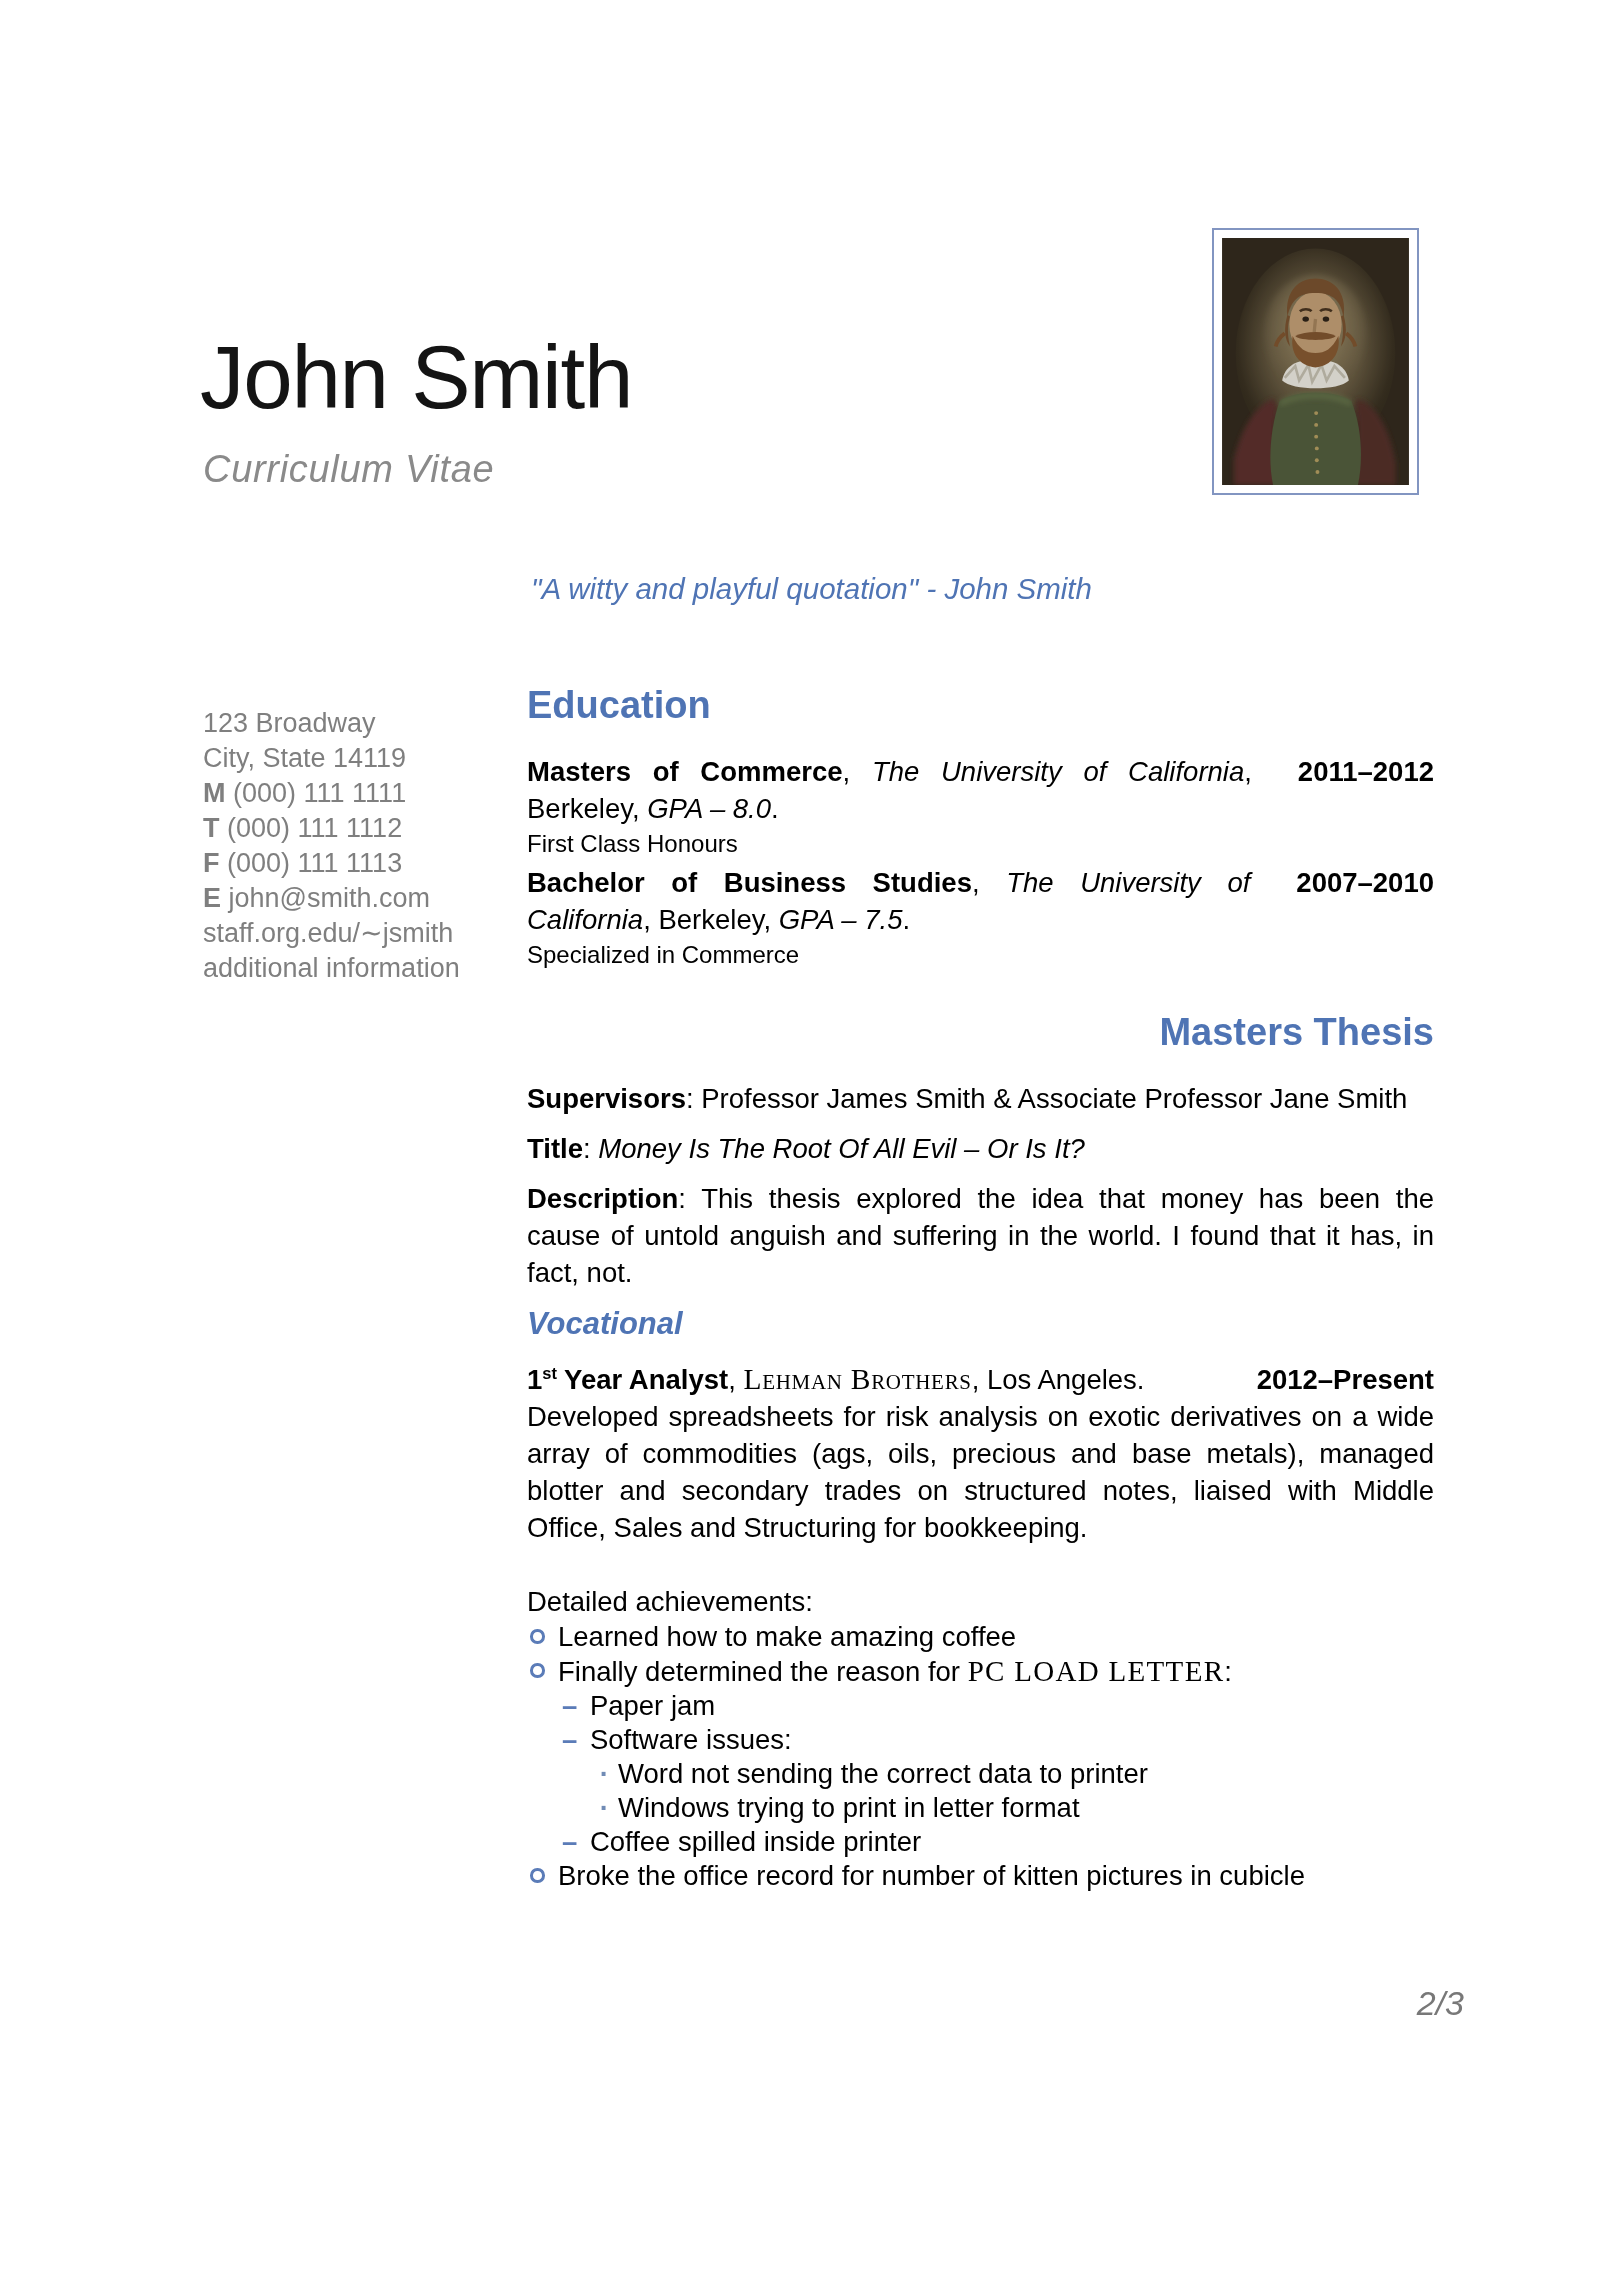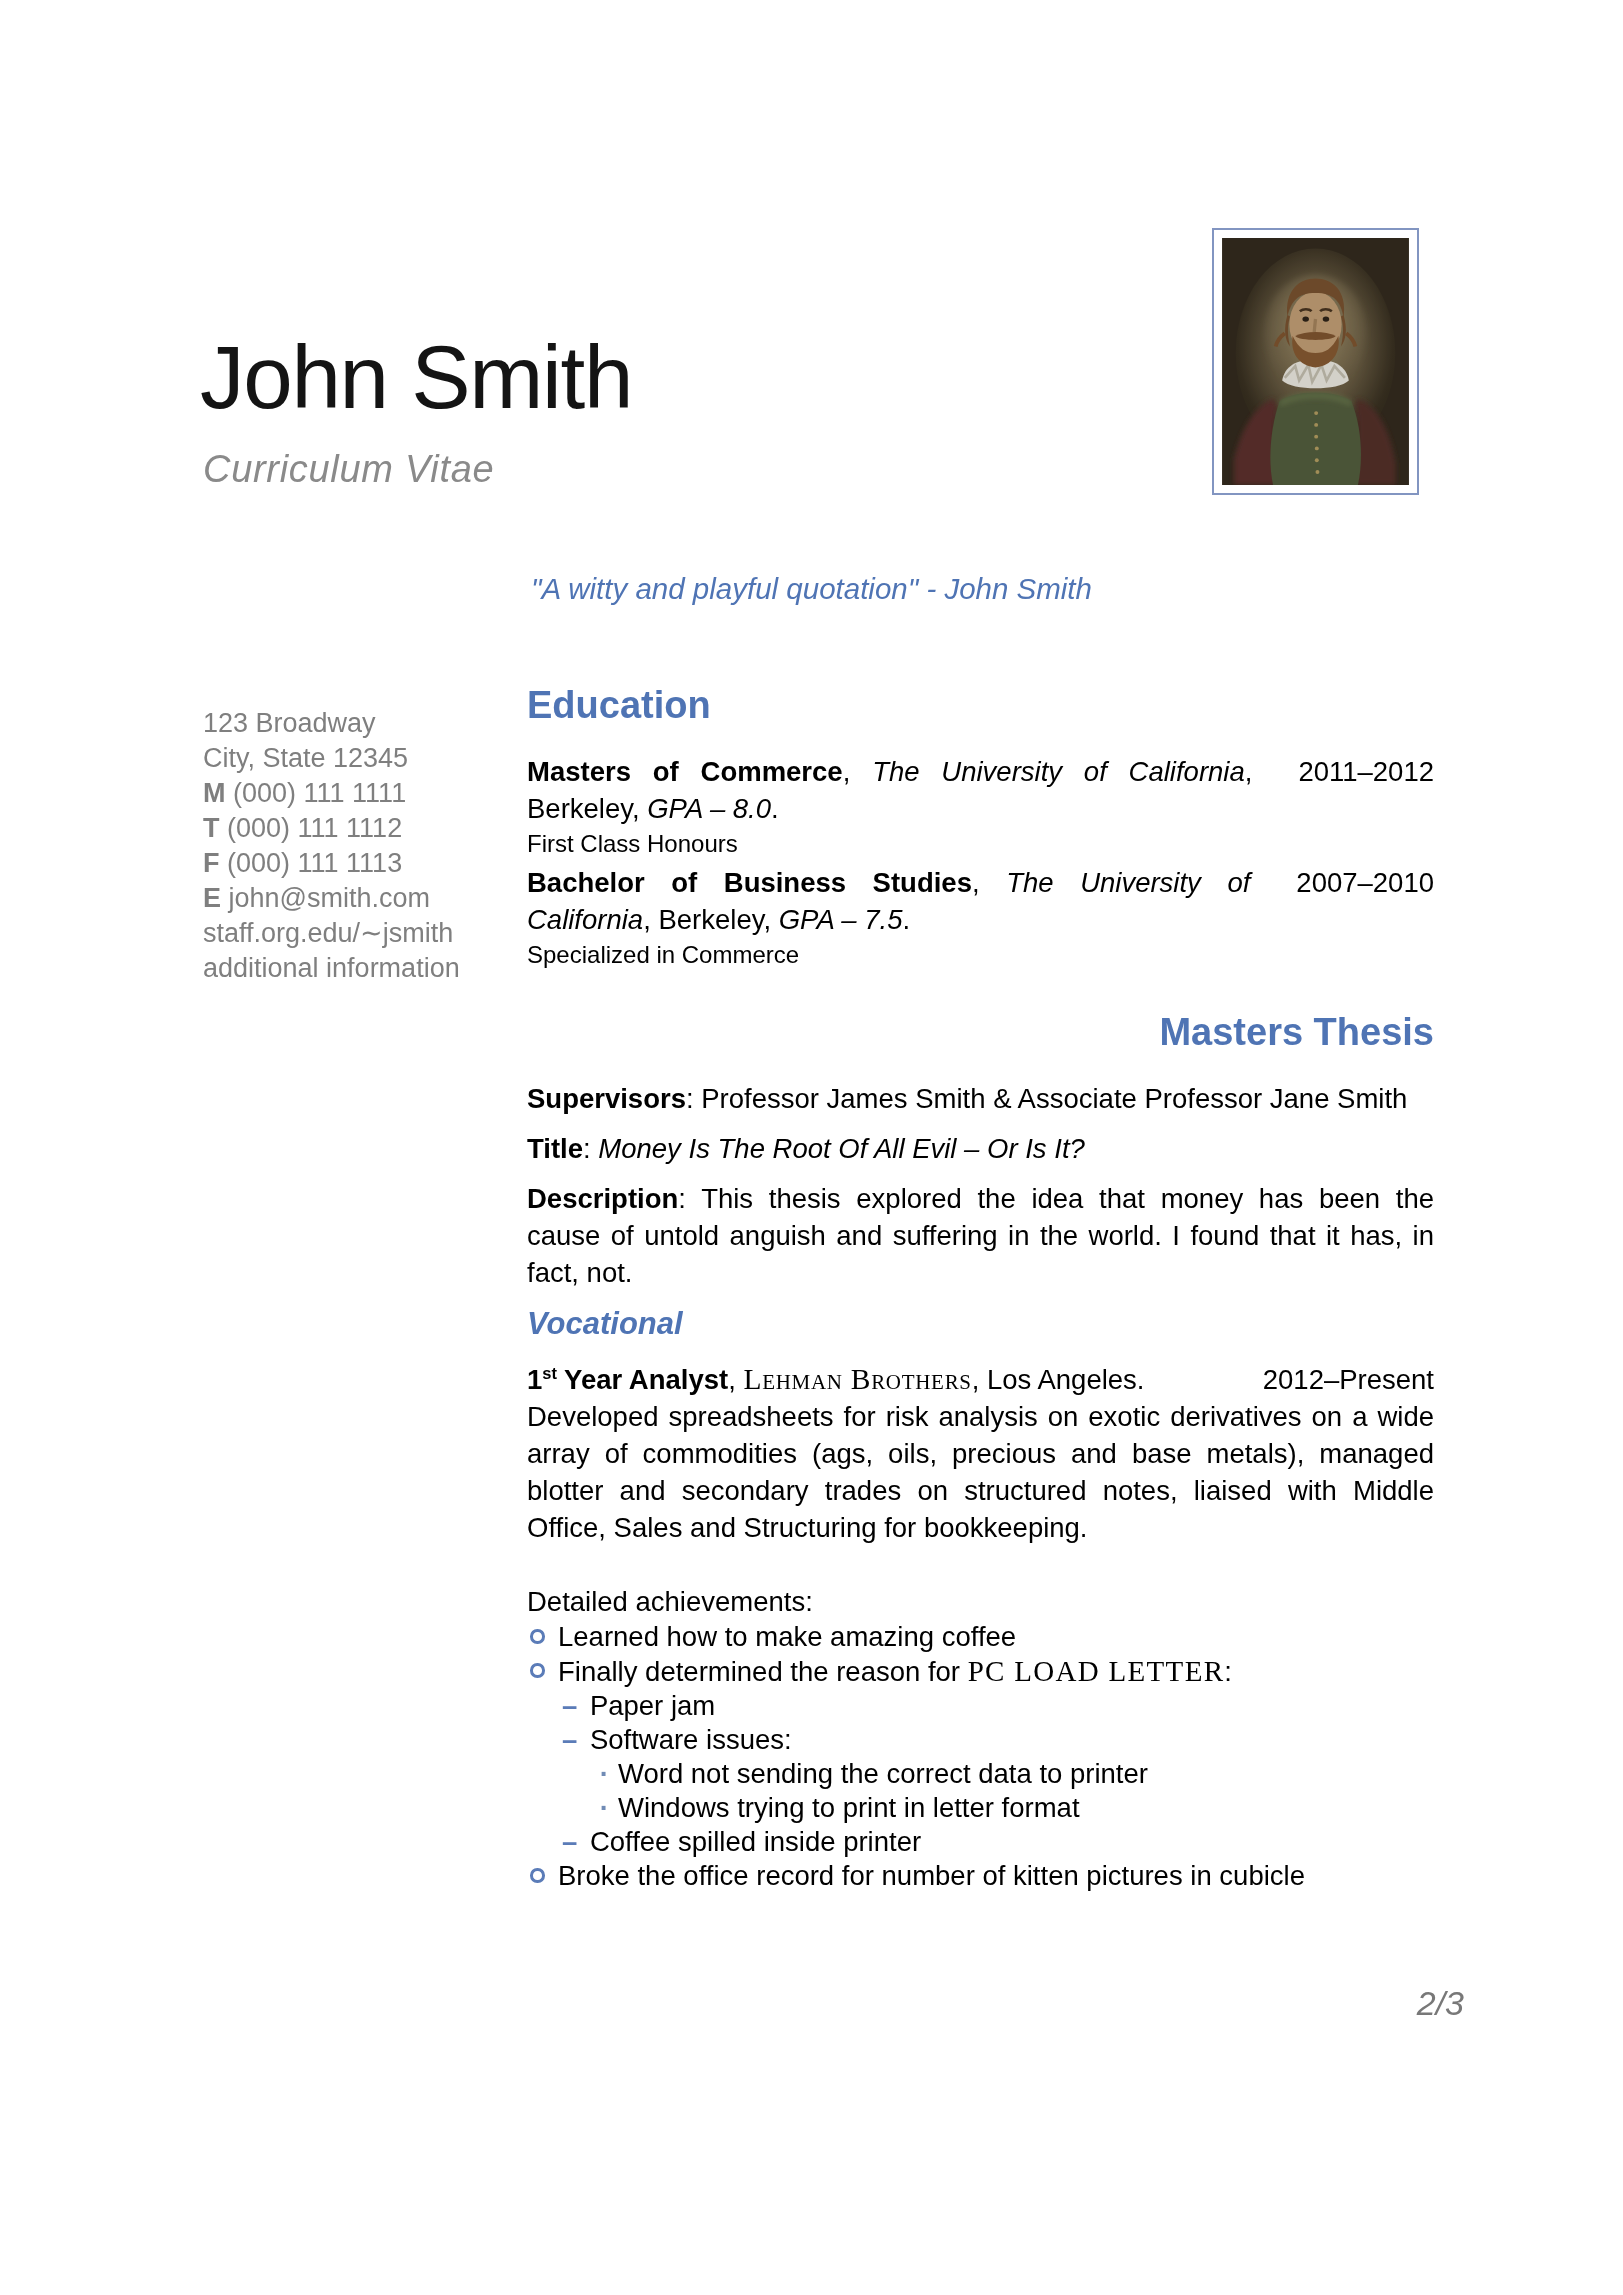--- a/index.html
+++ b/index.html
@@ -50,21 +50,21 @@
   h2.sec {
     margin:0 0 27.5px 0; padding-top:7.9px;
     font-size:38px; line-height:1.05; font-weight:bold; color:#4f74b4;
   }
   h2.sec.spaced { margin-top:34px;text-align:right; }
   h3.subsec {
     margin:17px 0 19.6px 0;
     font-size:31px; line-height:1.05; font-weight:bold; font-style:italic; color:#4f74b4;
   }
   .entry p.eline { margin:0; text-align:justify; }
-  .entry-date { float:right; font-weight:normal; padding-left:46px; white-space:nowrap; }
+  .entry-date { float:right; font-weight:bold; padding-left:46px; white-space:nowrap; }
   .entry-note { margin:0; font-size:24px; line-height:33px; }
   .entry + .entry { margin-top:3.9px; }
 
   .thesis-p { margin:0 0 13px 0; text-align:justify; }
   .thesis-p .plabel { font-weight:bold; }
 
   .jobline { margin:0; text-align:justify; }
   .jobline .pos { font-weight:bold; }
   .jobline sup { font-size:60%; line-height:0; vertical-align:super; }
   .smallcaps {
@@ -170,21 +170,21 @@
       <path d="M96 146 C88 152 84 158 82 166 M190 146 C198 152 202 158 204 166" stroke="#835731" stroke-width="6" fill="none"></path>
 
       <rect x="0" y="0" width="286" height="378" filter="url(#grain)" opacity="0.12" fill="#000"></rect>
     </svg>
   </div>
 
   <div class="quote">"A witty and playful quotation" - John Smith</div>
 
   <div class="sidebar">
     <div>123 Broadway</div>
-    <div>City, State 12345</div>
+    <div>City, State 14119</div>
     <div><span class="lbl">M</span> <span>(000) 111 1111</span></div>
     <div><span class="lbl">T</span> <span>(000) 111 1112</span></div>
     <div><span class="lbl">F</span> <span>(000) 111 1113</span></div>
     <div><span class="lbl">E</span> <span>john@smith.com</span></div>
     <div>staff.org.edu/∼jsmith</div>
     <div>additional information</div>
   </div>
 
   <div class="main">
 

